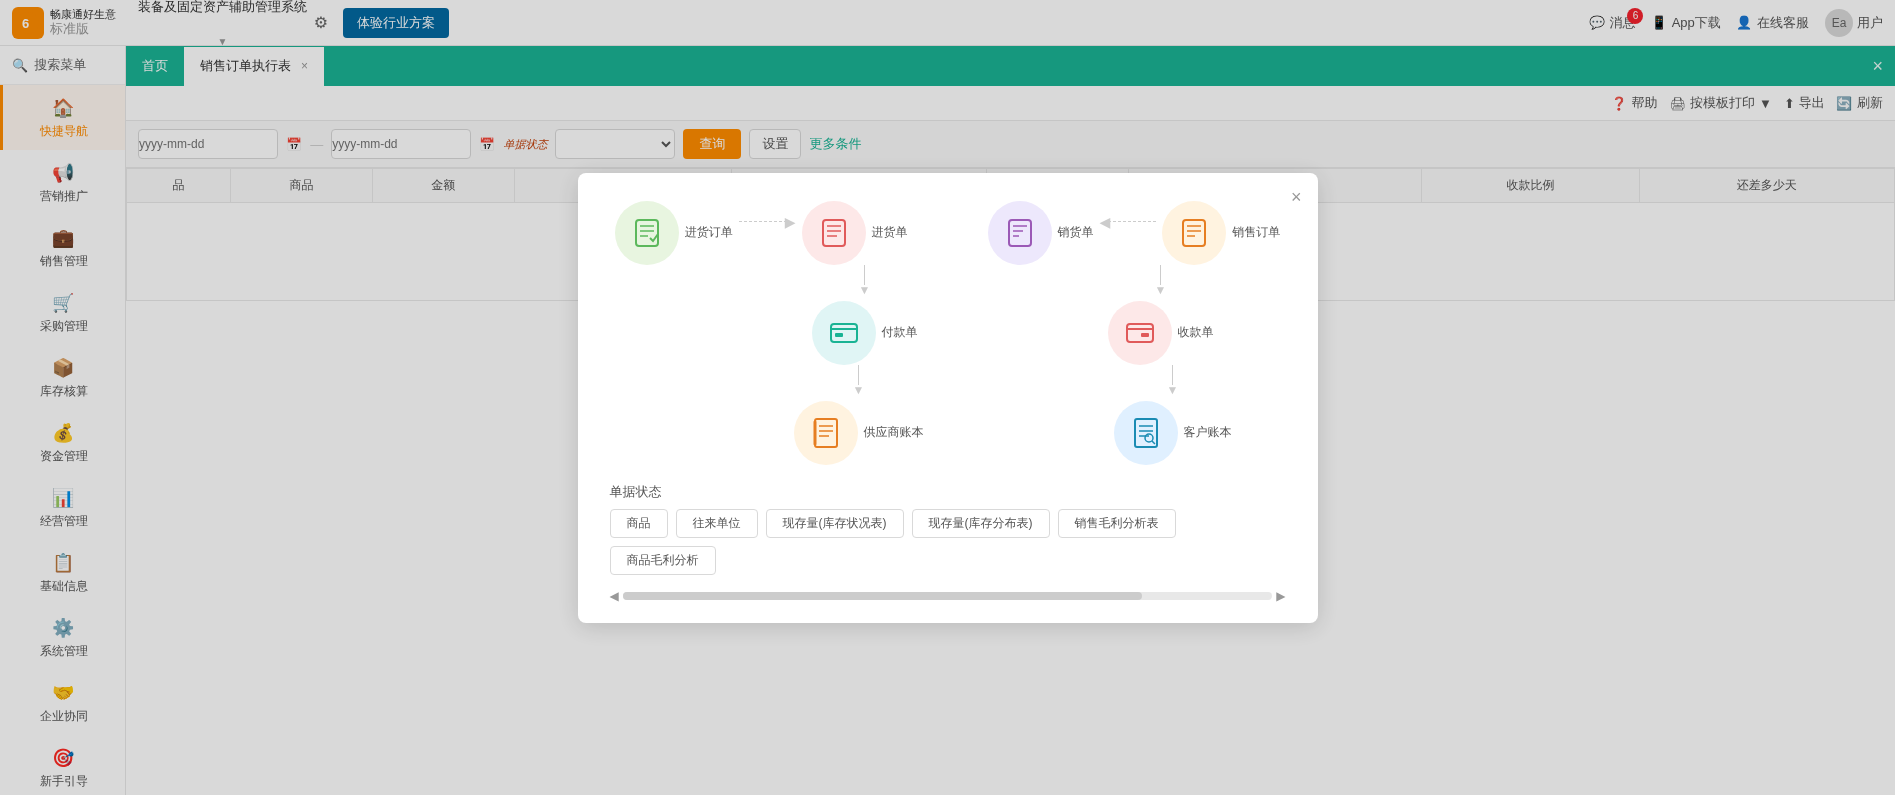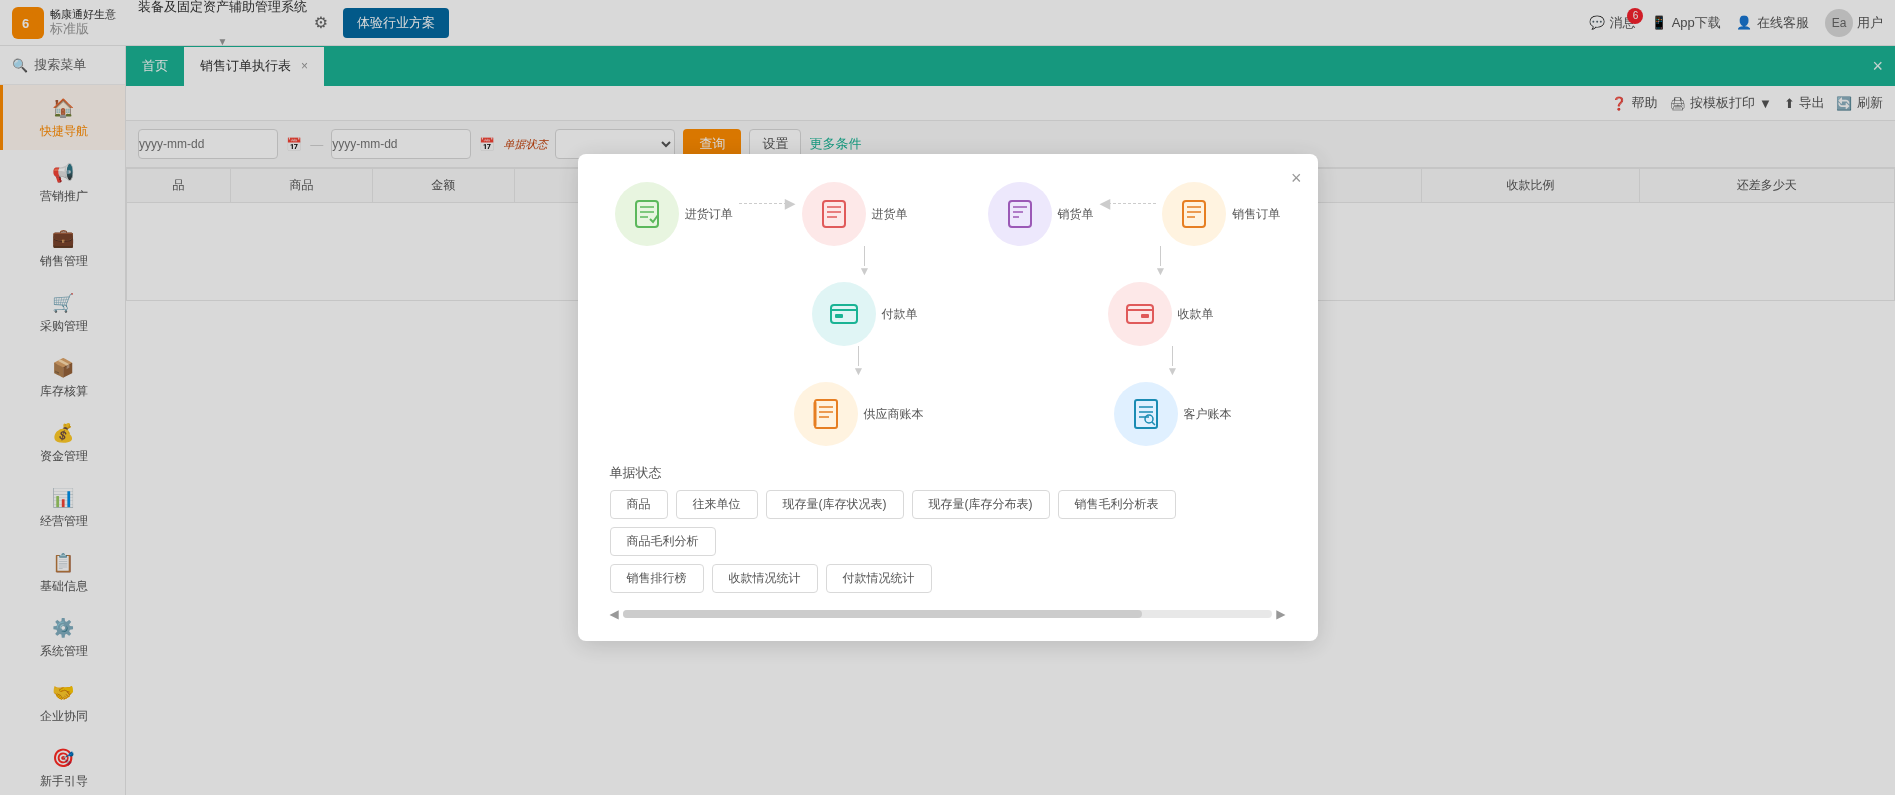--- a/index.html
+++ b/index.html
@@ -410,25 +410,20 @@
     <div class="common-section">
       <div class="common-title">单据状态</div>
       <div class="common-btns">
         <button class="common-btn">商品</button>
         <button class="common-btn">往来单位</button>
         <button class="common-btn">现存量(库存状况表)</button>
         <button class="common-btn">现存量(库存分布表)</button>
         <button class="common-btn">销售毛利分析表</button>
         <button class="common-btn">商品毛利分析</button>
       </div>
-      <div class="common-btns" style="margin-top:8px;">
-        <button class="common-btn">销售排行榜</button>
-        <button class="common-btn">收款情况统计</button>
-        <button class="common-btn">付款情况统计</button>
-      </div>
     </div>
 
     <div class="modal-scrollbar">
       <span class="scroll-arrow">◀</span>
       <div class="scroll-track">
         <div class="scroll-thumb"></div>
       </div>
       <span class="scroll-arrow">▶</span>
     </div>
 

